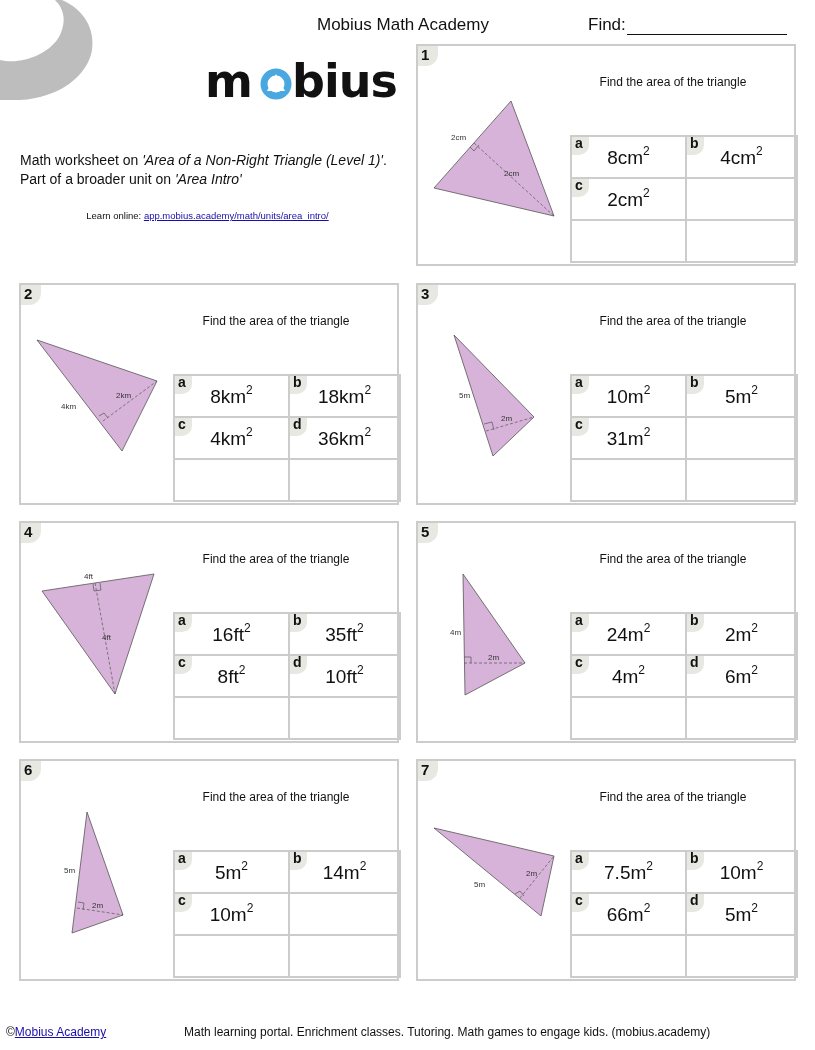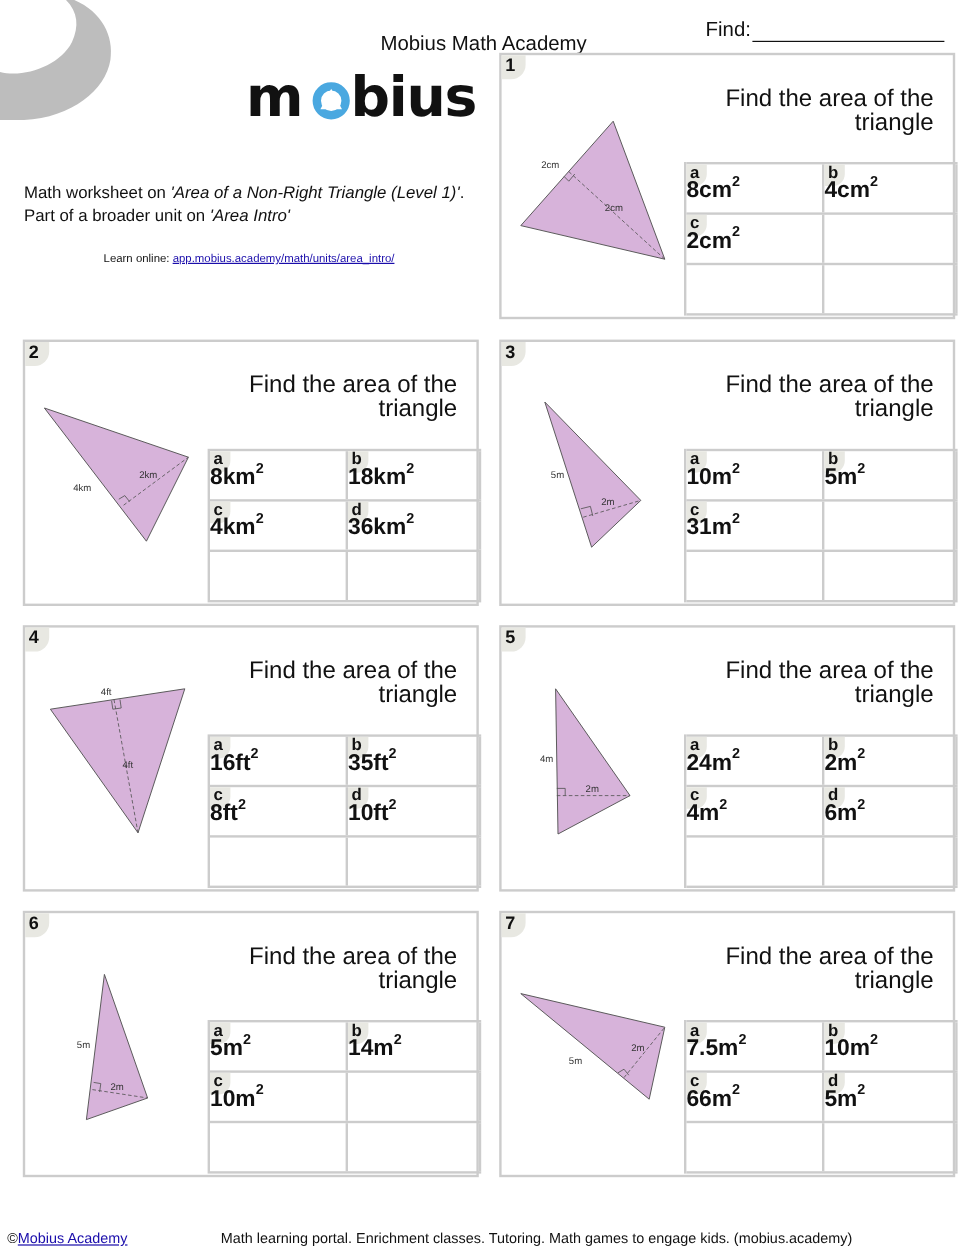--- a/index.html
+++ b/index.html
@@ -1,37 +1,37 @@
 <!DOCTYPE html>
 <html><head>
 <meta charset="utf-8">
 <style>
   html, body { margin:0; padding:0; background:#fff; }
   body { width:815px; height:1050px; position:relative; overflow:hidden; font-family:"Liberation Sans", sans-serif; color:#111; }
   .abs { position:absolute; }
   #swoosh { left:0; top:0; }
-  #site-title { left:317px; top:15px; font-size:17px;margin-top:12px; }
+  #site-title { left:317px; top:15px; font-size:17px; }
   #name-label { left:588px; top:15px; font-size:17px; }
   #name-line { display:inline-block; width:160px; border-bottom:1px solid #111; height:17px; vertical-align:bottom; margin-left:1px; }
   #logo { left:205px; top:55px; }
   #desc { left:20px; top:151px; width:375px; font-size:14px; line-height:19px; }
   #learn { left:20px; top:210px; width:375px; text-align:center; font-size:9.5px; }
   a.link { color:#1a0dab; text-decoration:underline; }
   .qbox { position:absolute; width:380px; height:222px; border:2px solid #ccc; box-sizing:border-box; background:#fff; }
   .qnum { position:absolute; left:0; top:0; width:20px; height:20px; background:#e8e8e2; border-bottom-right-radius:12px; font-weight:bold; font-size:15px; line-height:18px; padding-left:3px; box-sizing:border-box; }
-  .qtext { position:absolute; left:150px; top:26px; width:210px; text-align:right; font-size:20px; line-height:20px; }
+  .qtext { position:absolute; left:150px; top:26px; width:210px; text-align:center; font-size:12px; line-height:20px; }
   .tri { position:absolute; left:0; top:0; }
   .grid { position:absolute; left:152px; top:89px; width:226px; border-left:2px solid #ccc; }
   .row { display:flex; height:42px; border-bottom:2px solid #ccc; box-sizing:border-box; }
   .row:first-child { border-top:2px solid #ccc; height:44px; }
   .cell { position:relative; width:113px; box-sizing:border-box; }
   .cell + .cell { border-left:2px solid #ccc; }
   .cell:last-child { border-right:2px solid #ccc; }
   .clabel { position:absolute; left:0; top:0; width:17px; height:18px; background:#e8e8e2; border-bottom-right-radius:10px; font-weight:bold; font-size:14px; line-height:13px; padding-left:3px; box-sizing:border-box; }
-  .cval { position:absolute; left:0; right:0; top:9px; text-align:left; font-size:19px;font-weight:bold; }
+  .cval { position:absolute; left:0; right:0; top:9px; text-align:center; font-size:19px; }
   .cval sup { font-size:12px; position:relative; top:-2px; }
   #footer-copy { left:6px; top:1025px; font-size:12px; }
   #footer-tag { left:184px; top:1025px; font-size:12px; }
 </style>
 </head>
 <body>
 
 <svg id="swoosh" class="abs" width="105" height="105" viewBox="0 0 105 105">
   <path d="M62 0 C 85 10, 95 30, 92 50 C 88 75, 60 98, 20 100 L 0 100 L 0 60 C 20 65, 50 55, 60 35 C 66 22, 65 10, 55 0 Z" fill="#bdbdbd"></path>
 </svg>

